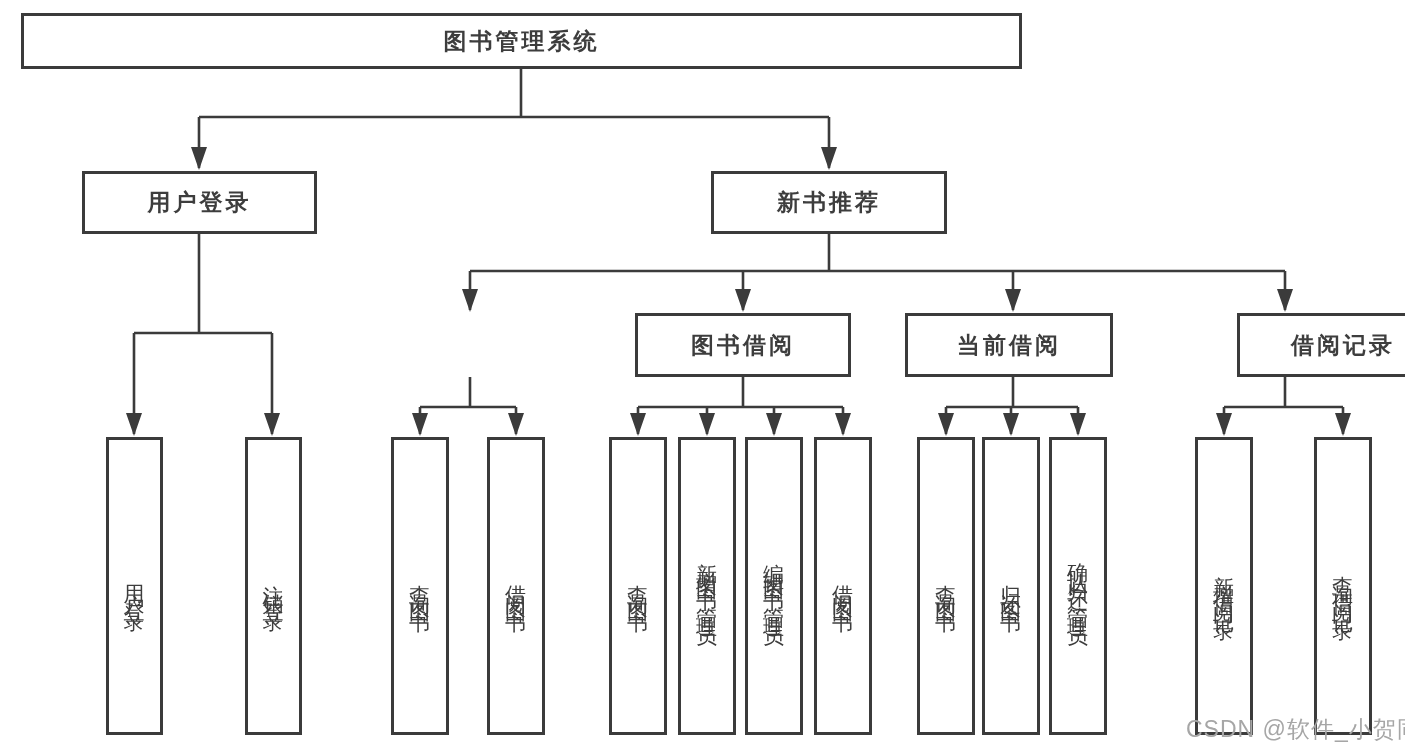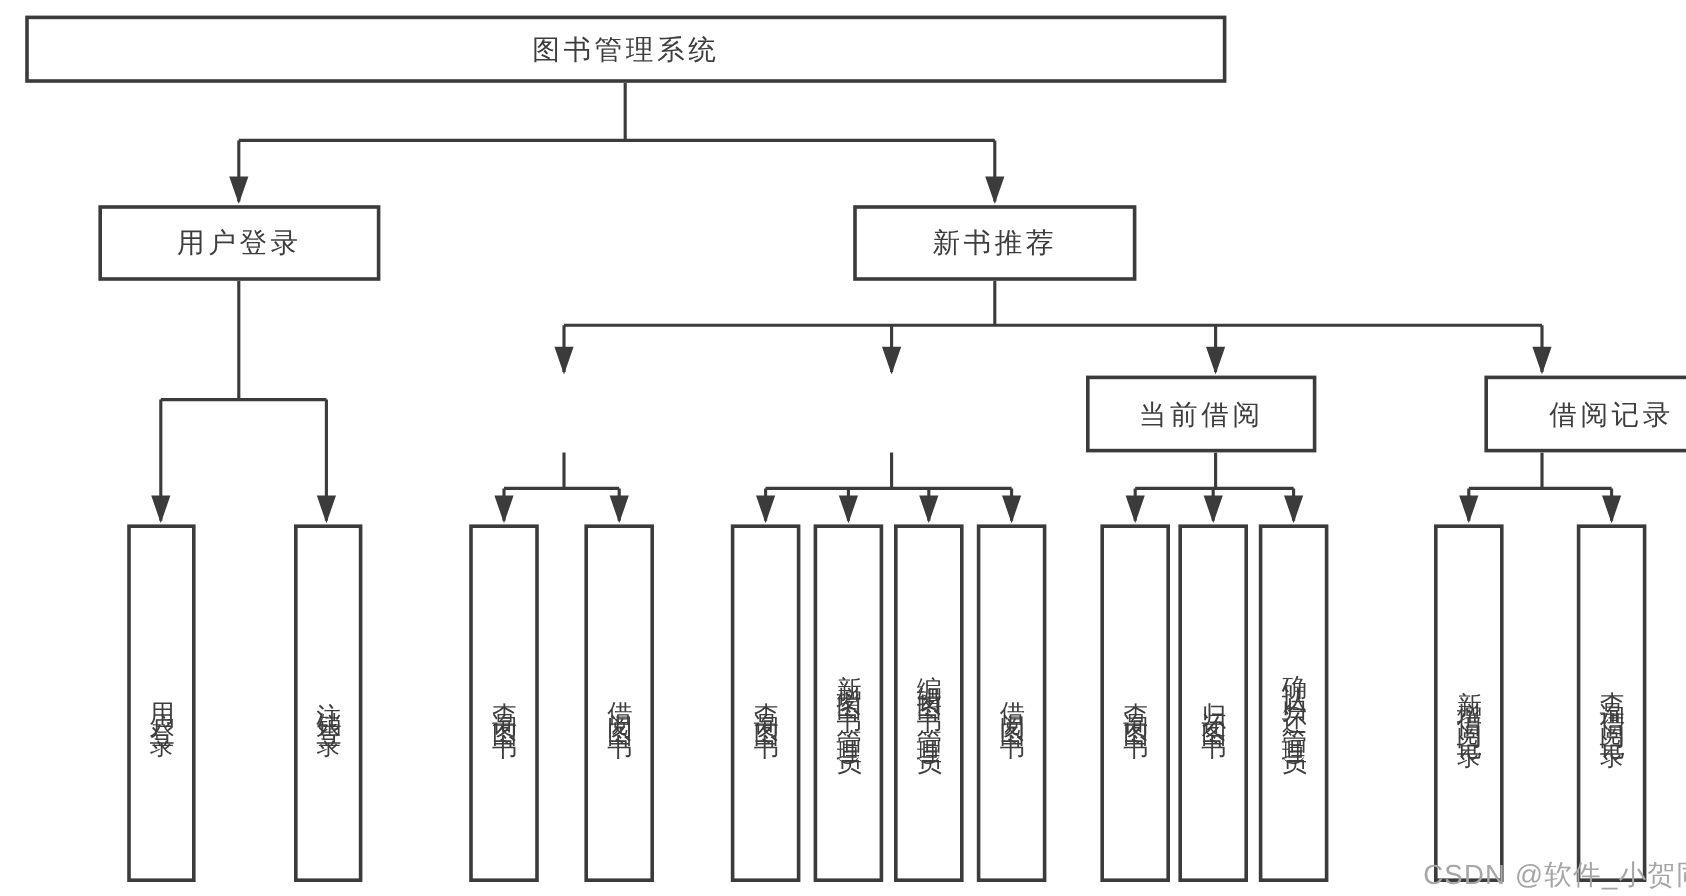--- a/index.html
+++ b/index.html
@@ -25,20 +25,21 @@
     align-items: center;
     justify-content: center;
     color: #3d3d3d;
     z-index: 2;
   }
   .node .hlabel {
     font-size: 23px;
     letter-spacing: 3px;
     white-space: nowrap;
     color: #3d3d3d;
+    font-weight: bold;
   }
   .leaf .vlabel {
     writing-mode: vertical-rl;
     text-orientation: mixed;
     font-size: 21px;
     line-height: 1.1;
     letter-spacing: 9px;
     color: #3d3d3d;
     white-space: nowrap;
   }
@@ -94,21 +95,24 @@
     <span class="hlabel">图书管理系统</span>
   </div>
 
   <div class="node" style="left:82px; top:171px; width:235px; height:63px">
     <span class="hlabel">用户登录</span>
   </div>
   <div class="node" style="left:711px; top:171px; width:236px; height:63px">
     <span class="hlabel">新书推荐</span>
   </div>
 
-  <div class="node" style="left:905px; top:313px; width:192px; height:64px">
+  <div class="node" style="left:635px; top:313px; width:216px; height:64px">
+    <span class="hlabel">图书借阅</span>
+  </div>
+  <div class="node" style="left:905px; top:313px; width:208px; height:64px">
     <span class="hlabel">当前借阅</span>
   </div>
   <div class="node" style="left:1237px; top:313px; width:212px; height:64px">
     <span class="hlabel">借阅记录</span>
   </div>
 
   <div class="node leaf" style="left:106px; top:437px; width:57px; height:298px">
     <span class="vlabel">用户登录</span>
   </div>
   <div class="node leaf" style="left:245px; top:437px; width:57px; height:298px">

